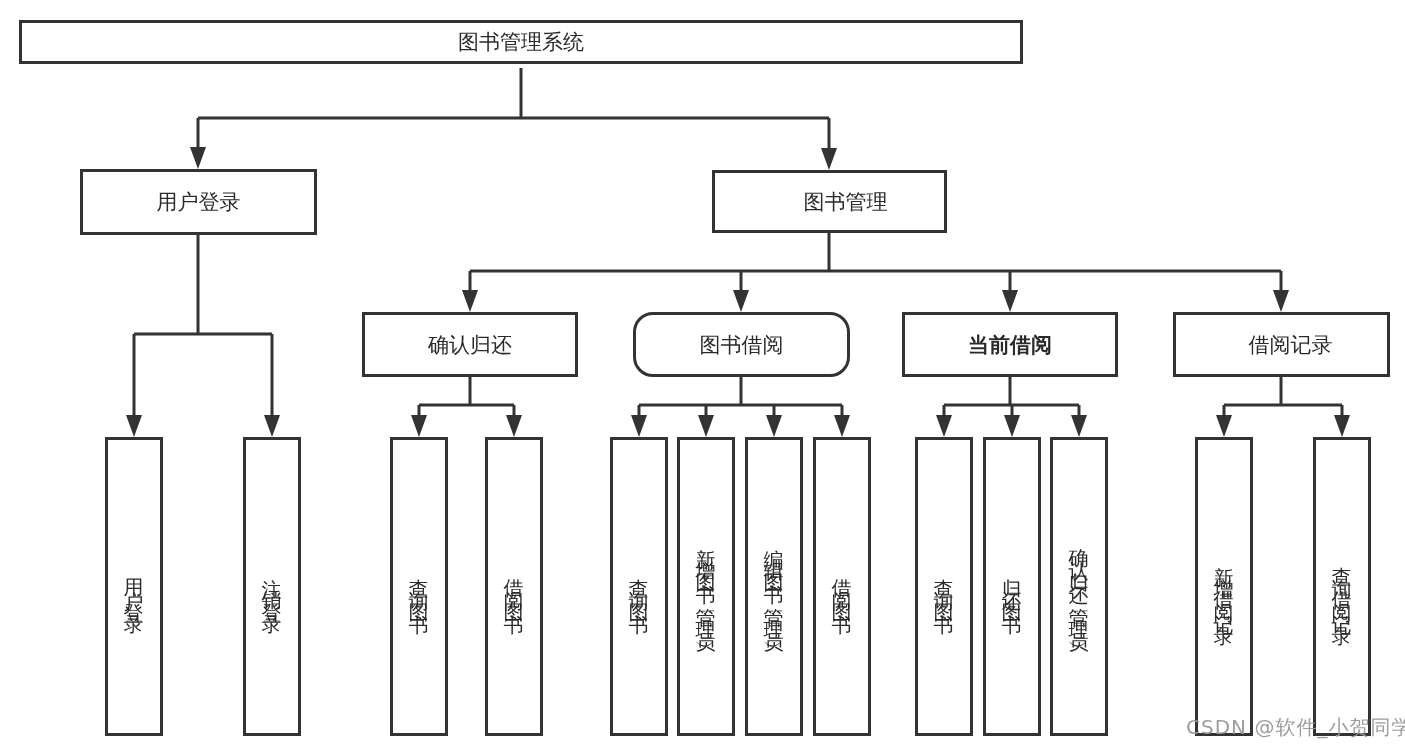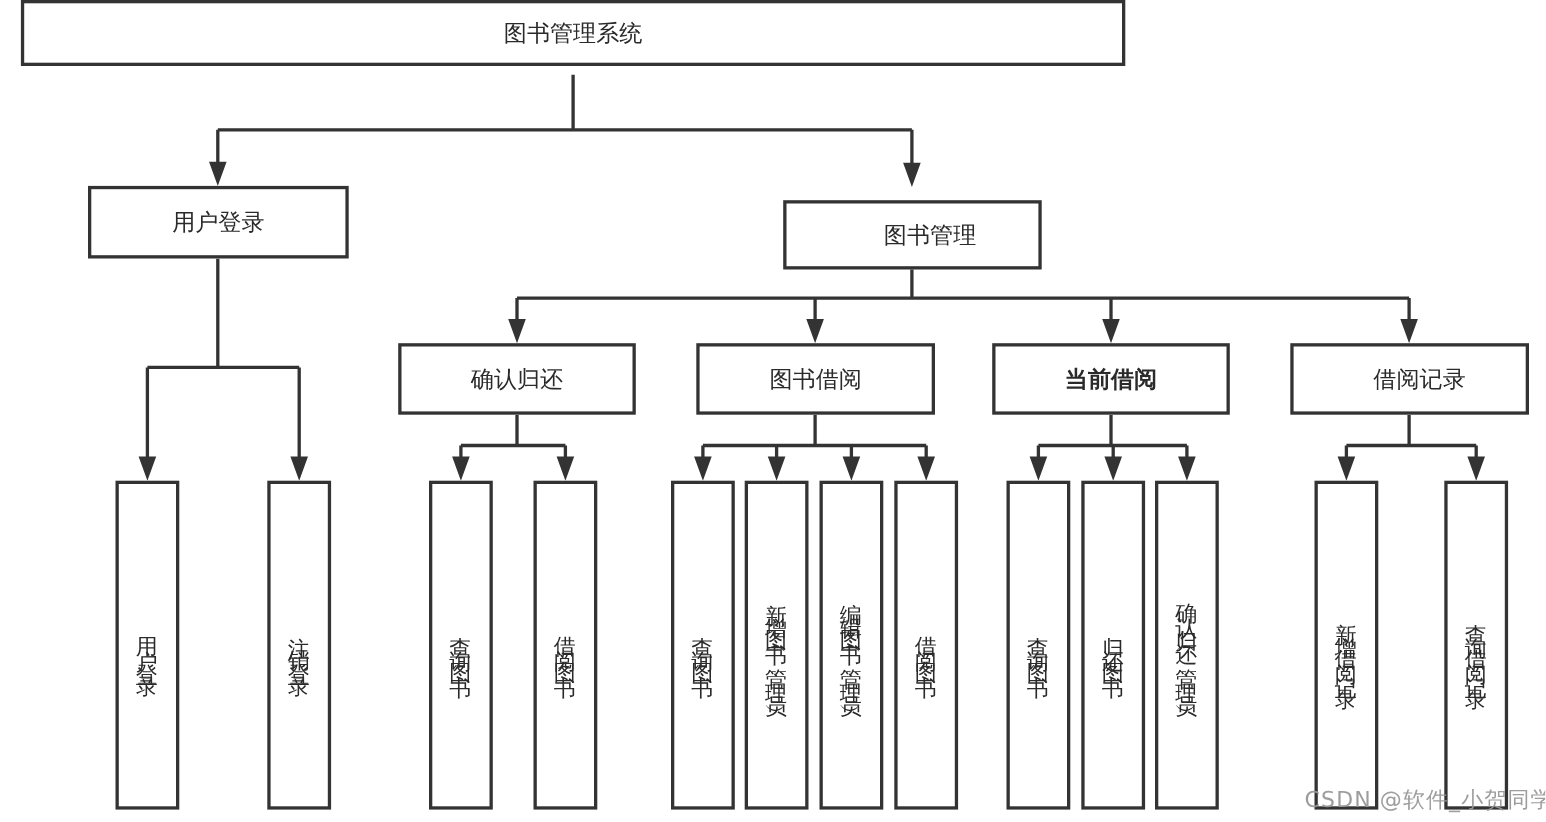--- a/index.html
+++ b/index.html
@@ -84,27 +84,27 @@
       M698 415 L714 415 L706 437 Z
       M766 415 L782 415 L774 437 Z
       M834 415 L850 415 L842 437 Z
       M936 415 L952 415 L944 437 Z
       M1004 415 L1020 415 L1012 437 Z
       M1071 415 L1087 415 L1079 437 Z
       M1216 415 L1232 415 L1224 437 Z
       M1334 415 L1350 415 L1342 437 Z"></path>
   </svg>
 
-  <div class="box" style="left:19px; top:0; width:1004px; height:60px;">图书管理系统</div>
+  <div class="box" style="left:19px; top:20px; width:1004px; height:44px;">图书管理系统</div>
 
   <div class="box" style="left:80px; top:169px; width:237px; height:66px;">用户登录</div>
-  <div class="box" style="left:712px; top:182px; width:235px; height:63px;padding-left:32px;">图书管理</div>
+  <div class="box" style="left:712px; top:170px; width:235px; height:63px;padding-left:32px;">图书管理</div>
 
   <div class="box" style="left:362px; top:312px; width:216px; height:65px;">确认归还</div>
-  <div class="box" style="left:633px; top:312px; width:217px; height:65px;">图书借阅</div>
+  <div class="box" style="left:633px; top:312px; width:217px; height:65px;border-radius:20px;">图书借阅</div>
   <div class="box" style="left:902px; top:312px; width:216px; height:65px;font-weight:bold;">当前借阅</div>
   <div class="box" style="left:1173px; top:312px; width:217px; height:65px;padding-left:18px;">借阅记录</div>
 
   <div class="box leaf" style="left:105px;">用户登录</div>
   <div class="box leaf" style="left:243px;">注销登录</div>
 
   <div class="box leaf" style="left:390px;">查询图书</div>
   <div class="box leaf" style="left:485px;">借阅图书</div>
 
   <div class="box leaf" style="left:610px;">查询图书</div>

